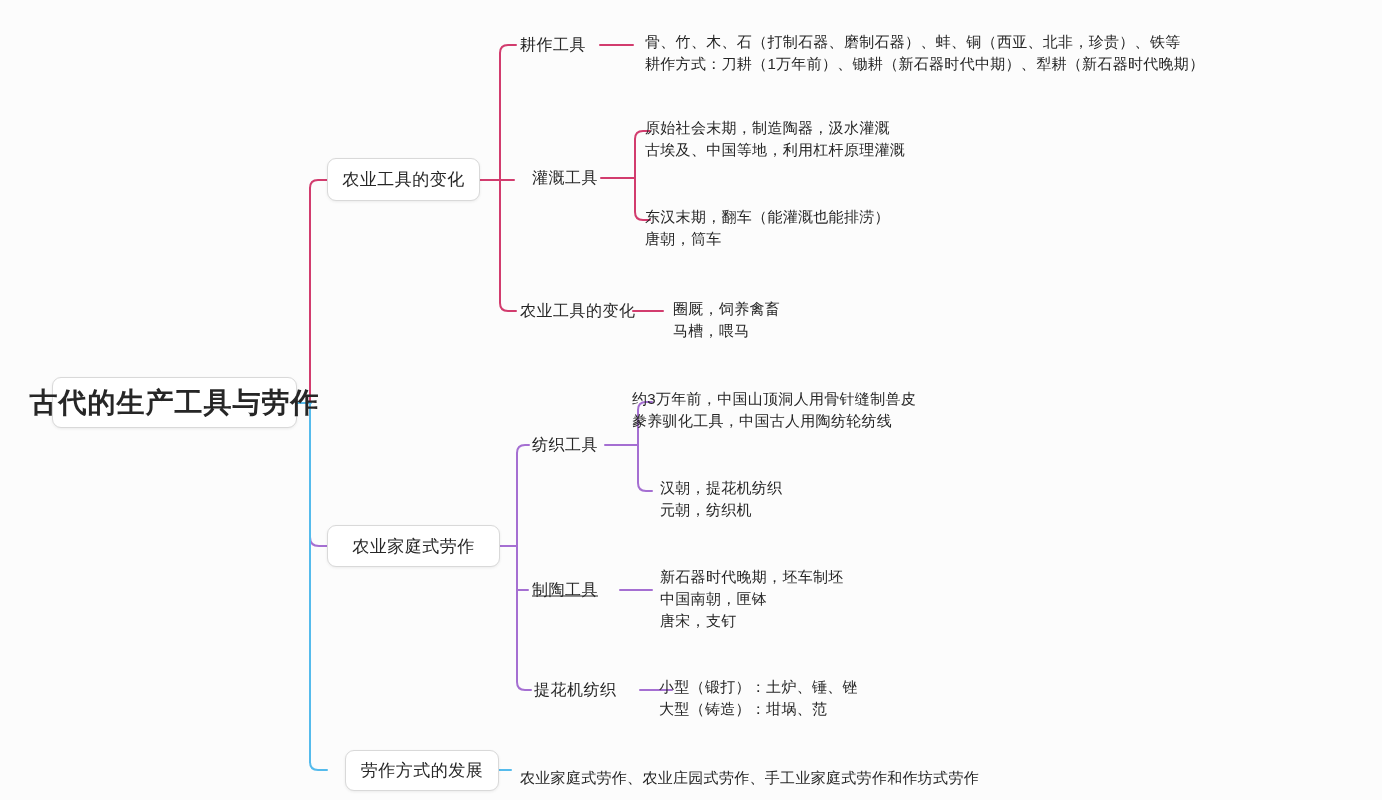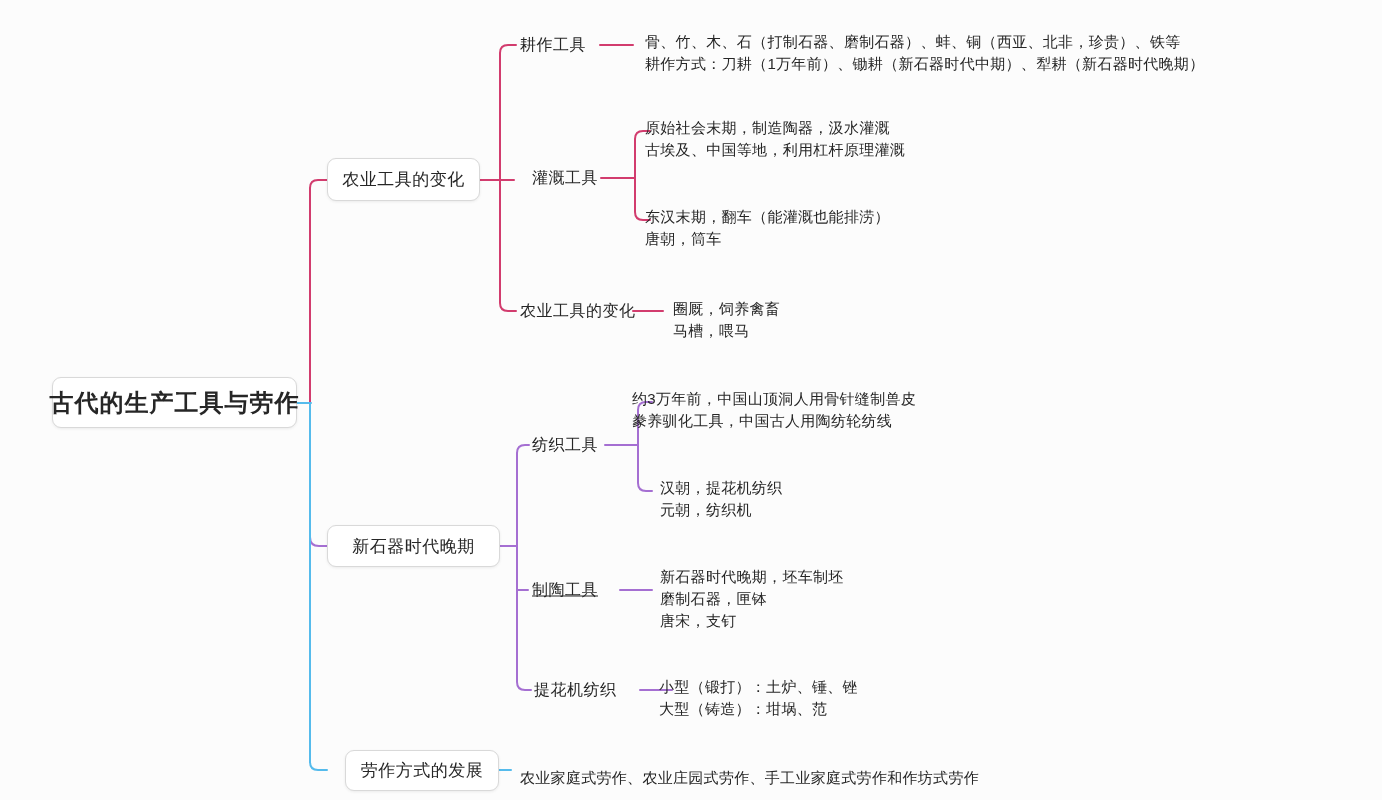--- a/index.html
+++ b/index.html
@@ -19,21 +19,21 @@
   .topic-box{
     position:absolute;
     background:#ffffff;
     border:1.5px solid var(--node_border,#d9d9d9);
     border-radius:9px;
     display:flex;align-items:center;justify-content:center;
     box-shadow:0 1px 3px rgba(0,0,0,0.07);
     box-sizing:border-box;
     white-space:nowrap;
   }
-  .root-box{font-size:24px;font-weight:bold;letter-spacing:1px;}
+  .root-box{font-size:28px;font-weight:bold;letter-spacing:1px;}
   .branch-box{font-size:17px;letter-spacing:0.5px;}
   .sublabel{
     position:absolute;transform:translateY(-50%);
     font-size:16px;white-space:nowrap;letter-spacing:0.5px;
   }
   .leaf{position:absolute;font-size:15px;margin-top:8px;}
   .leaf .line{line-height:22px;white-space:nowrap;letter-spacing:0.3px;}
 </style>
 </head>
 <body>
@@ -65,21 +65,21 @@
   </svg>
 
   <div class="topic-box root-box" style="left:52px;top:377px;width:245px;height:51px;">
     <span>古代的生产工具与劳作</span>
   </div>
 
   <div class="topic-box branch-box" style="left:327px;top:158px;width:153px;height:43px;">
     <span>农业工具的变化</span>
   </div>
   <div class="topic-box branch-box" style="left:327px;top:525px;width:173px;height:42px;">
-    <span>新石器时代晚期</span>
+    <span>农业家庭式劳作</span>
   </div>
   <div class="topic-box branch-box" style="left:345px;top:750px;width:154px;height:41px;">
     <span>劳作方式的发展</span>
   </div>
 
   <div class="sublabel" style="left:520px;top:45px;">耕作工具</div>
   <div class="sublabel" style="left:520px;top:178px;margin-left:12px;">灌溉工具</div>
   <div class="sublabel" style="left:520px;top:311px;">农业工具的变化</div>
 
   <div class="leaf" style="left:645px;top:23px;">
@@ -106,21 +106,21 @@
   <div class="leaf" style="left:632px;top:380px;">
     <div class="line">约3万年前，中国山顶洞人用骨针缝制兽皮</div>
     <div class="line">豢养驯化工具，中国古人用陶纺轮纺线</div>
   </div>
   <div class="leaf" style="left:660px;top:469px;">
     <div class="line">汉朝，提花机纺织</div>
     <div class="line">元朝，纺织机</div>
   </div>
   <div class="leaf" style="left:660px;top:558px;">
     <div class="line">新石器时代晚期，坯车制坯</div>
-    <div class="line">磨制石器，匣钵</div>
+    <div class="line">中国南朝，匣钵</div>
     <div class="line">唐宋，支钉</div>
   </div>
   <div class="leaf" style="left:659px;top:668px;">
     <div class="line">小型（锻打）：土炉、锤、锉</div>
     <div class="line">大型（铸造）：坩埚、范</div>
   </div>
 
   <div class="leaf" style="left:520px;top:759px;">
     <div class="line">农业家庭式劳作、农业庄园式劳作、手工业家庭式劳作和作坊式劳作</div>
   </div>

